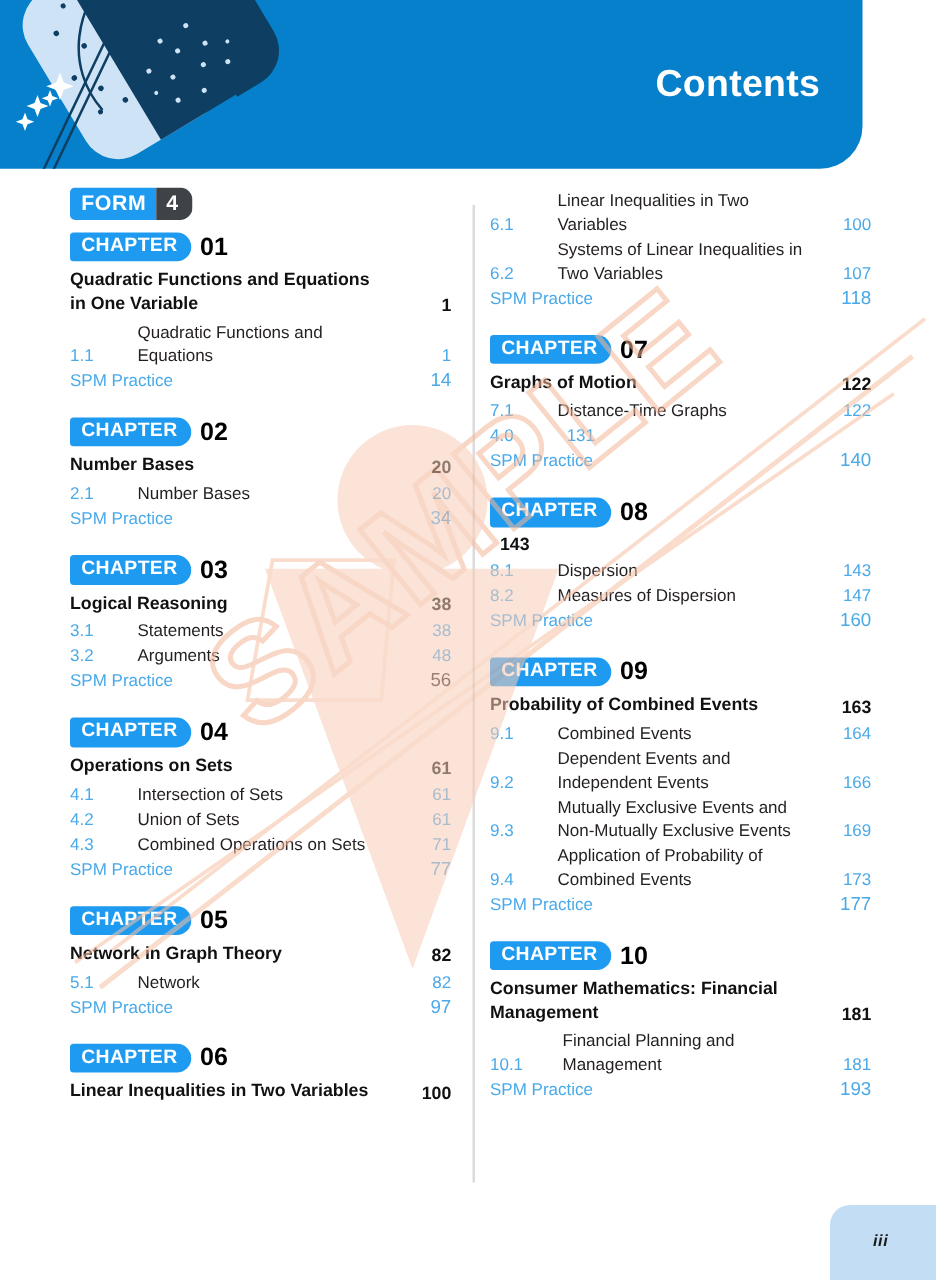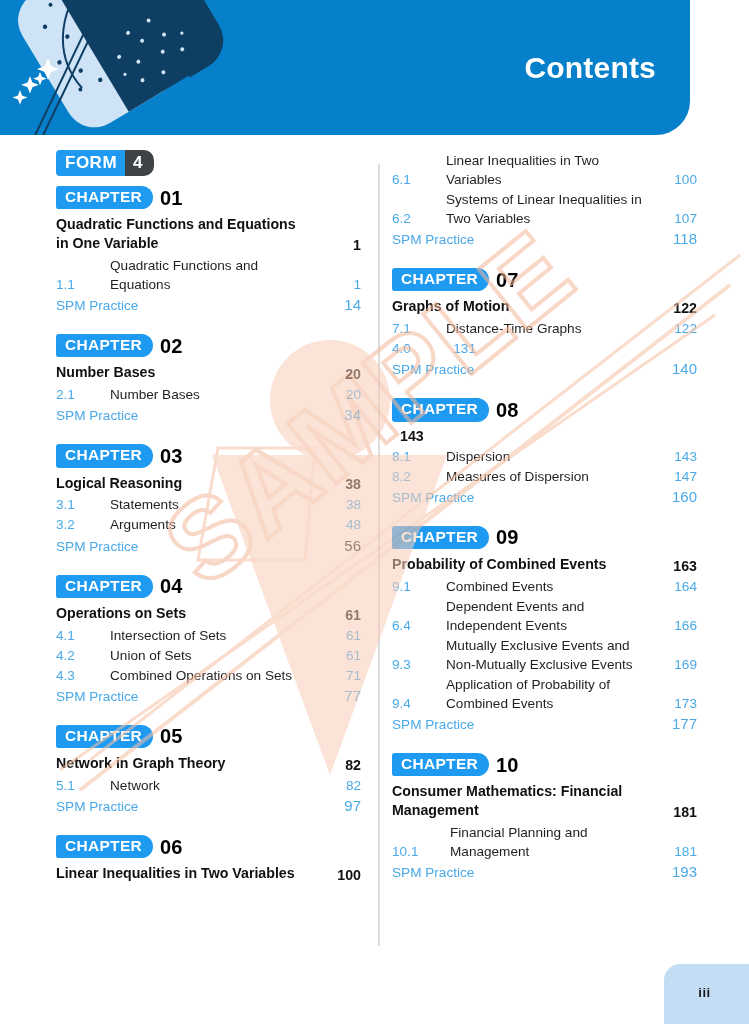--- a/index.html
+++ b/index.html
@@ -106,21 +106,21 @@
   .chapter-block { margin-bottom:19px; }
 
   
   .page-badge {
     position:absolute; right:0; bottom:0; width:85px; height:60px;
     background:#C3DEF4; border-top-left-radius:16px; z-index:4;
     display:flex; align-items:center; justify-content:center;
   }
   .page-badge span {
     color:#1b1b1b; font-weight:bold; font-size:13px; letter-spacing:.5px;
-    margin-bottom:4px; margin-right:4px;
+    margin-bottom:4px; margin-right:4px;font-style:italic;
   }
 </style>
 </head>
 <body>
 
 <div class="page">
 
   <div class="header">
     <svg class="illus" viewBox="0 0 300 175">
 
@@ -388,21 +388,21 @@
             <div class="chapter-title-row">
               <span class="chapter-title">Probability of Combined Events</span>
               <span class="chapter-page">163</span>
             </div>
             <div class="sub-row">
               <span class="sub-no">9.1</span>
               <span class="sub-text">Combined Events</span>
               <span class="sub-page">164</span>
             </div>
             <div class="sub-row">
-              <span class="sub-no">6.4</span>
+              <span class="sub-no">9.2</span>
               <span class="sub-text">Dependent Events and Independent Events</span>
               <span class="sub-page">166</span>
             </div>
             <div class="sub-row">
               <span class="sub-no">9.3</span>
               <span class="sub-text">Mutually Exclusive Events and Non-Mutually Exclusive Events</span>
               <span class="sub-page">169</span>
             </div>
             <div class="sub-row">
               <span class="sub-no">9.4</span>

